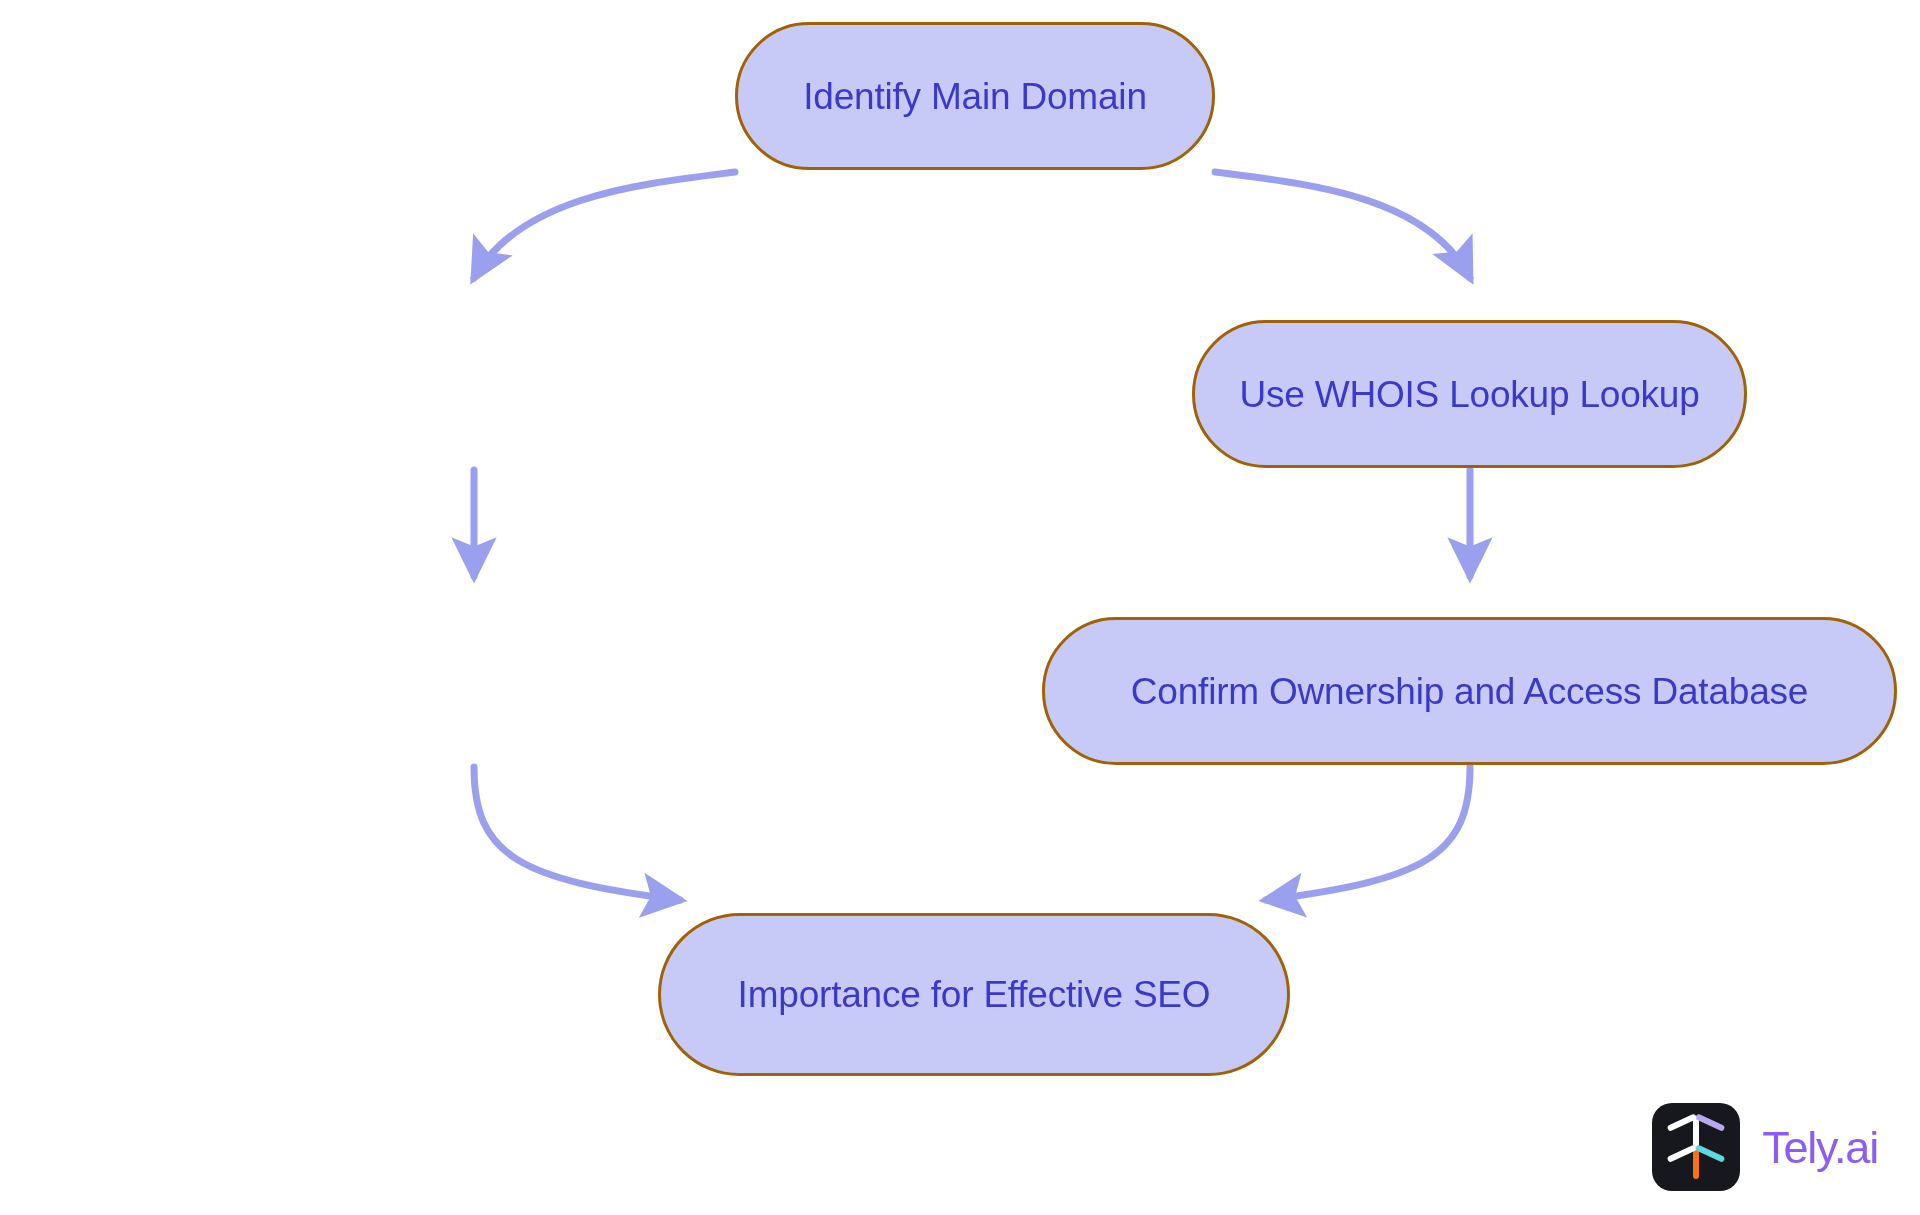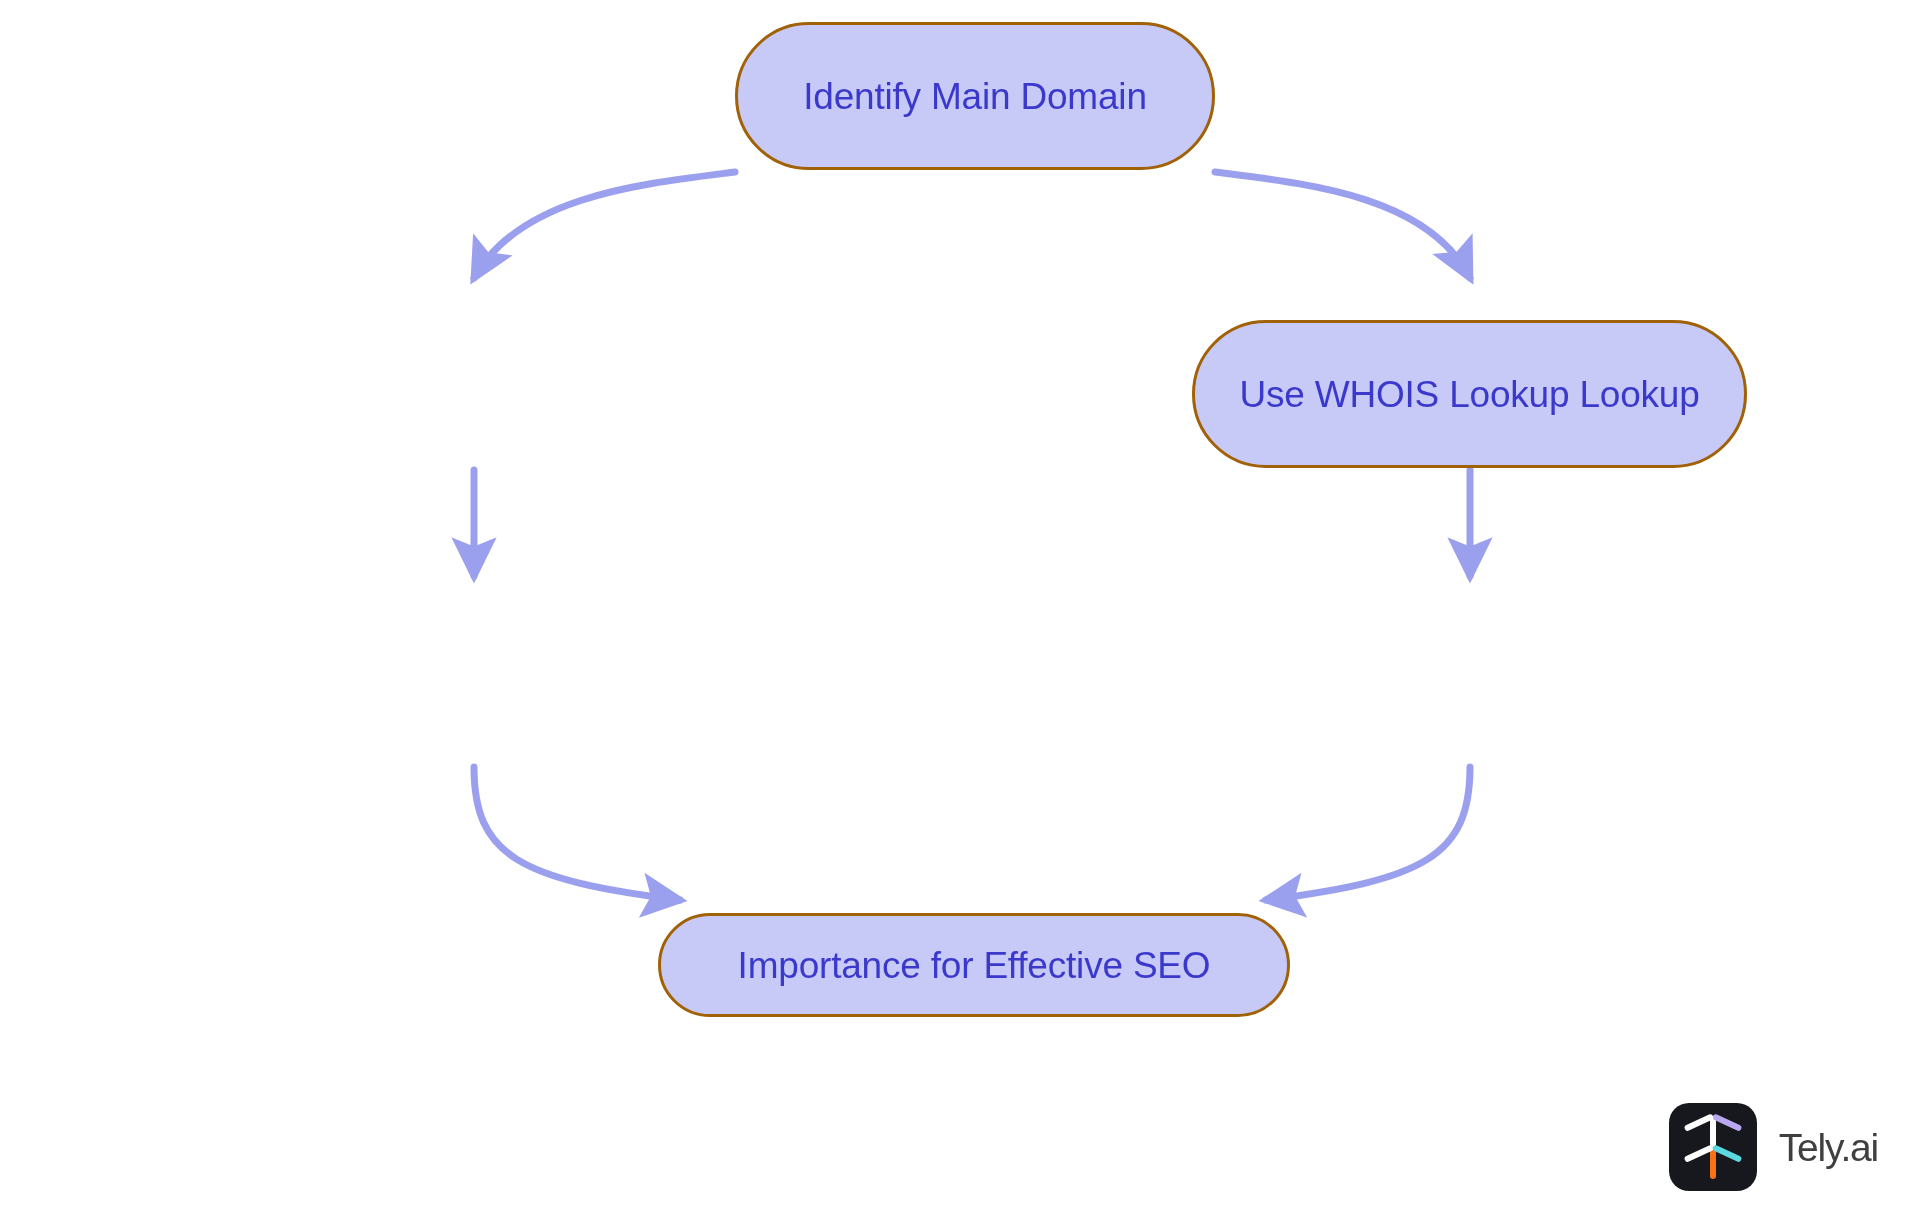--- a/index.html
+++ b/index.html
@@ -43,21 +43,21 @@
     display: block;
     line-height: 1;
   }
 
   
   #node-root        { left: 735px; top: 22px;  width: 480px; height: 148px; font-size: 37px; }
   #node-examine-url { left: 172px; top: 320px; width: 605px; height: 148px; font-size: 37px; }
   #node-whois       { left: 1192px;top: 320px; width: 555px; height: 148px; font-size: 37px; }
   #node-main-domain { left: 50px;  top: 617px; width: 858px; height: 148px; font-size: 37px; }
   #node-confirm     { left: 1042px;top: 617px; width: 855px; height: 148px; font-size: 37px; }
-  #node-seo         { left: 658px; top: 913px; width: 632px; height: 104px; font-size: 37px; }
+  #node-seo         { left: 658px; top: 913px; width: 632px; height: 163px; font-size: 37px; }
 
   
   #brand {
     position: absolute;
     right: 42px;
     bottom: 24px;
     display: flex;
     align-items: center;
     gap: 22px;
     z-index: 3;
@@ -71,23 +71,23 @@
     flex: none;
   }
   #brand-mark .ray {
     position: absolute;
     left: 50%;
     top: 50%;
     border-radius: 3px;
     transform-origin: 50% 0%;
   }
   #brand-name {
-    color: #404040;
+    color: #8b5cf6;
     font-family: "Liberation Sans", sans-serif;
-    font-size: 39px;
+    font-size: 45px;
     font-weight: 400;
     letter-spacing: -1.2px;
     line-height: 1;
   }
 </style>
 </head>
 <body>
 
 <div id="canvas">
 
@@ -126,20 +126,23 @@
   <div class="node" id="node-root">
     <span class="node-label">Identify Main Domain</span>
   </div>
 
 
   <div class="node" id="node-whois">
     <span class="node-label">Use WHOIS Lookup Lookup</span>
   </div>
 
 
+  <div class="node" id="node-confirm">
+    <span class="node-label">Confirm Ownership and Access Database</span>
+  </div>
 
   <div class="node" id="node-seo">
     <span class="node-label">Importance for Effective SEO</span>
   </div>
 
   <div id="brand">
     <div id="brand-mark">
 
       <span class="ray" style="width:6px;height:30px;background:#ffffff;transform:translate(-50%,-100%) rotate(0deg);"></span>
       <span class="ray" style="width:6px;height:32px;background:#f97316;transform:translate(-50%,0%) rotate(0deg);"></span>

